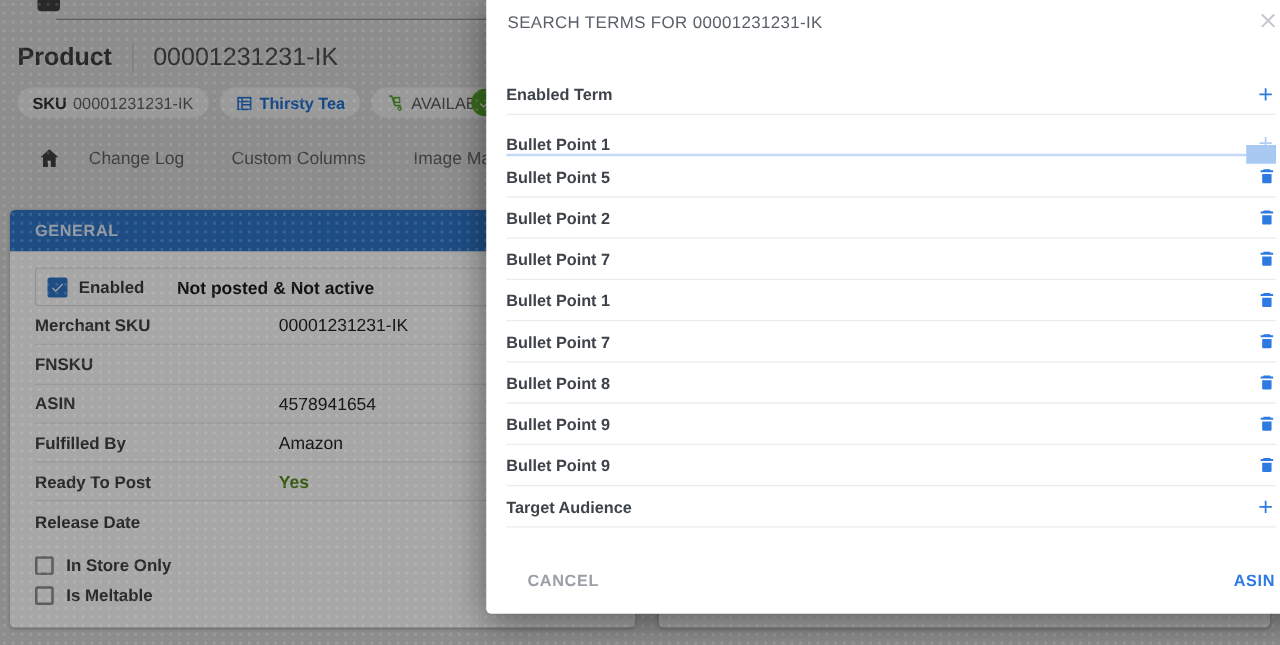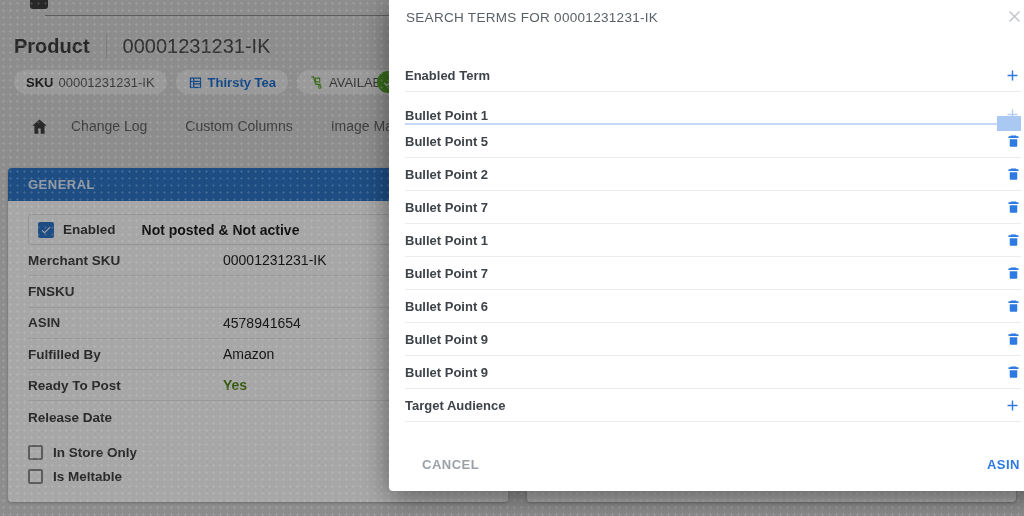--- a/index.html
+++ b/index.html
@@ -271,21 +271,21 @@
             <path d="M8 3h8l1 1.2h3V7H4V4.2h3zM6 9h12v10.5A1.5 1.5 0 0 1 16.5 21h-9A1.5 1.5 0 0 1 6 19.5z" fill="currentColor"></path>
           </svg></span>
       </div>
       <div class="mrow">
         <span class="mlabel">Bullet Point 7</span>
         <span class="icon-btn trash"><svg viewBox="0 0 24 24">
             <path d="M8 3h8l1 1.2h3V7H4V4.2h3zM6 9h12v10.5A1.5 1.5 0 0 1 16.5 21h-9A1.5 1.5 0 0 1 6 19.5z" fill="currentColor"></path>
           </svg></span>
       </div>
       <div class="mrow">
-        <span class="mlabel">Bullet Point 6</span>
+        <span class="mlabel">Bullet Point 8</span>
         <span class="icon-btn trash"><svg viewBox="0 0 24 24">
             <path d="M8 3h8l1 1.2h3V7H4V4.2h3zM6 9h12v10.5A1.5 1.5 0 0 1 16.5 21h-9A1.5 1.5 0 0 1 6 19.5z" fill="currentColor"></path>
           </svg></span>
       </div>
       <div class="mrow">
         <span class="mlabel">Bullet Point 9</span>
         <span class="icon-btn trash"><svg viewBox="0 0 24 24">
             <path d="M8 3h8l1 1.2h3V7H4V4.2h3zM6 9h12v10.5A1.5 1.5 0 0 1 16.5 21h-9A1.5 1.5 0 0 1 6 19.5z" fill="currentColor"></path>
           </svg></span>
       </div>

